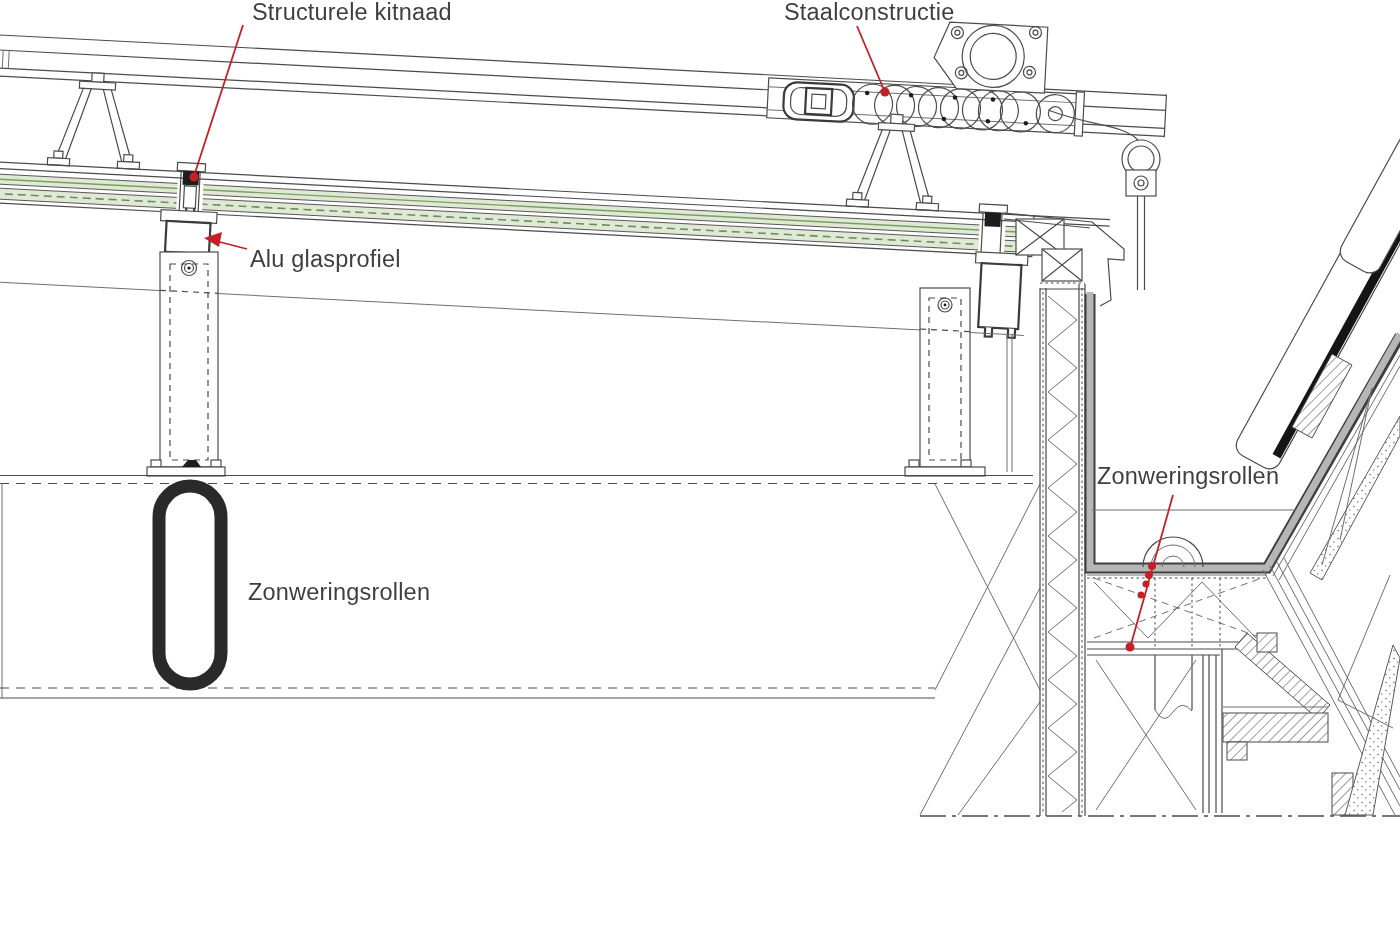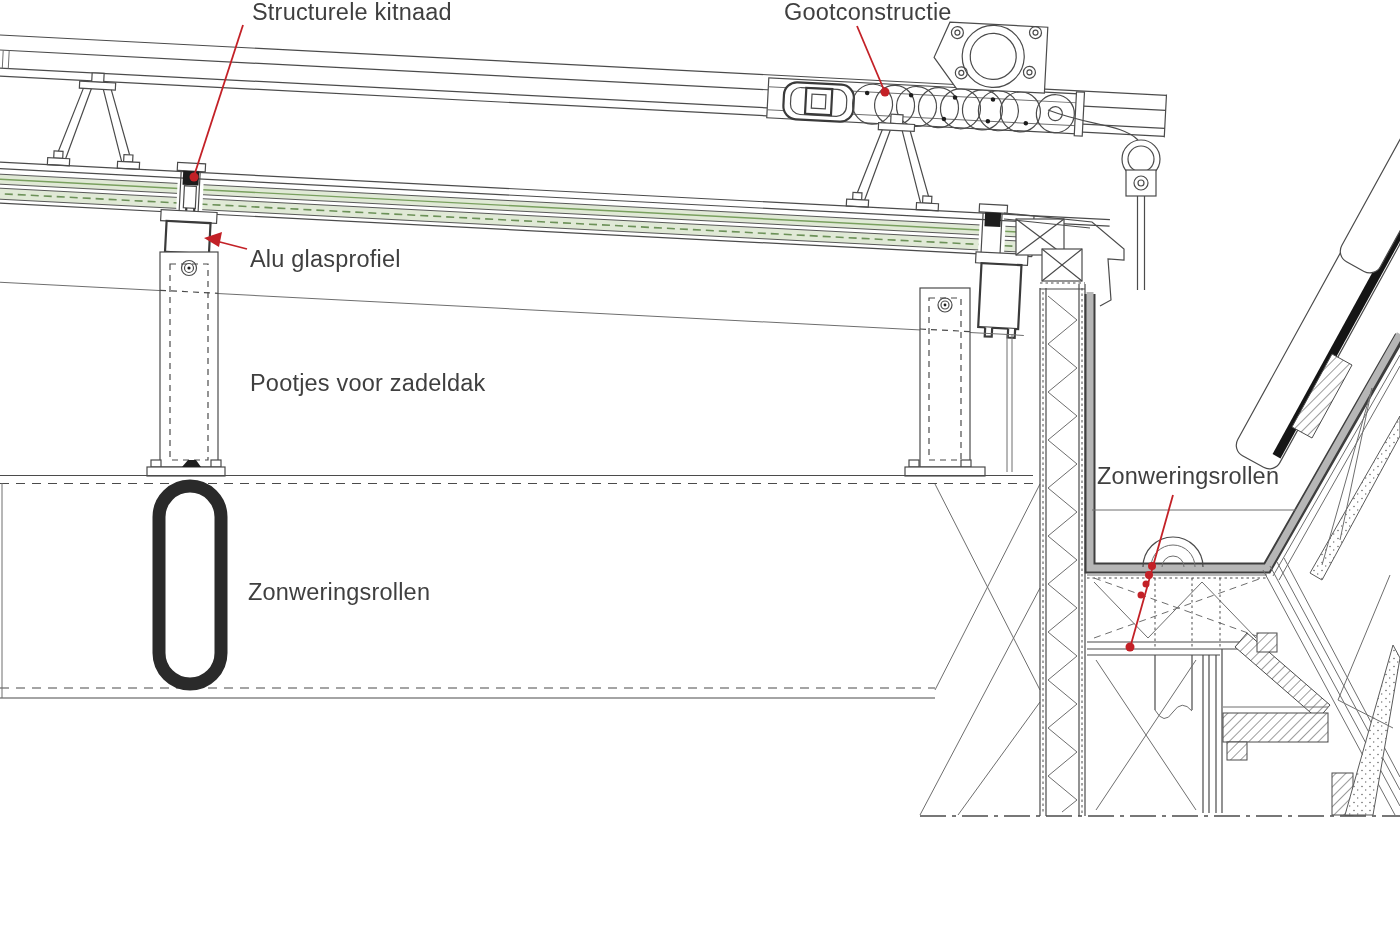--- a/index.html
+++ b/index.html
@@ -297,18 +297,17 @@
     <path class="red" d="M1173,495 L1130,648"></path>
     <circle class="redf" cx="1152" cy="566" r="4"></circle>
     <circle class="redf" cx="1149" cy="575" r="4"></circle>
     <circle class="redf" cx="1146" cy="584" r="3.5"></circle>
     <circle class="redf" cx="1141" cy="595" r="3.5"></circle>
     <circle class="redf" cx="1130" cy="647" r="4.5"></circle>
   </g>
 </svg>
 
   <div class="lbl" style="left:252px;top:-1px">Structurele kitnaad</div>
-  <div class="lbl" style="left:784px;top:-1px">Gootconstructie</div>
+  <div class="lbl" style="left:784px;top:-1px">Staalconstructie</div>
   <div class="lbl" style="left:250px;top:246px">Alu glasprofiel</div>
-  <div class="lbl" style="left:250px;top:370px">Pootjes voor zadeldak</div>
   <div class="lbl" style="left:248px;top:579px">Zonweringsrollen</div>
   <div class="lbl" style="left:1097px;top:463px">Zonweringsrollen</div>
 </div>
 
 </body></html>

